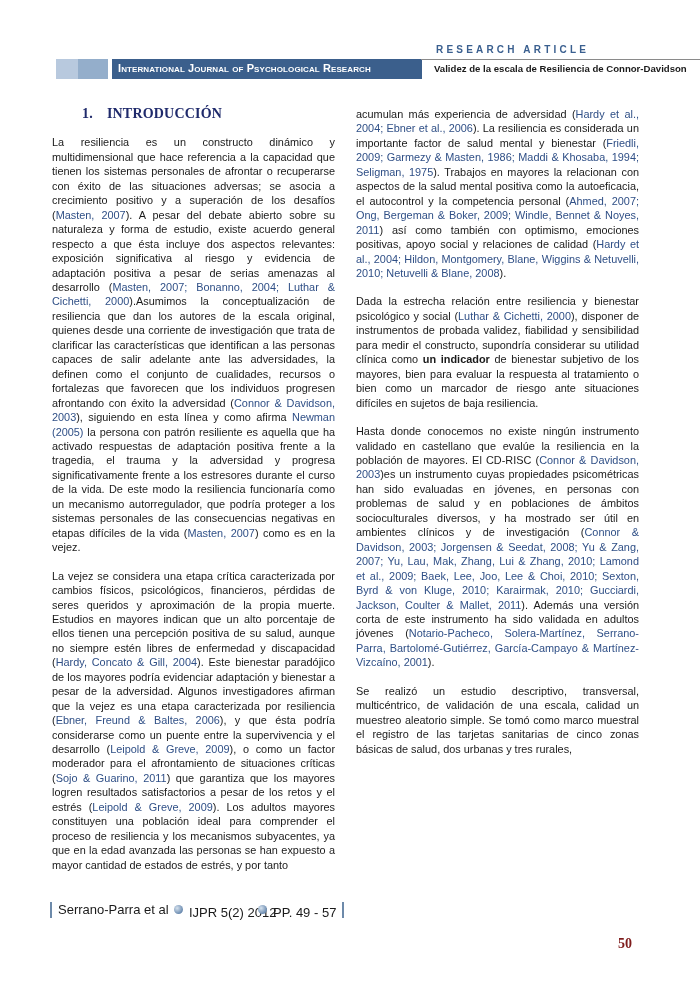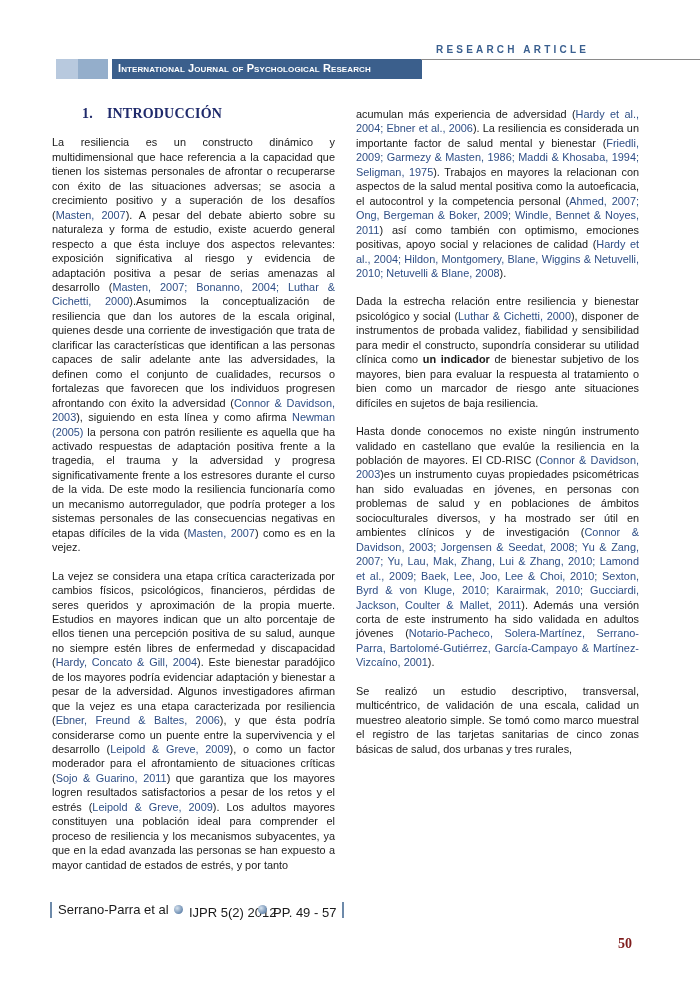--- a/index.html
+++ b/index.html
@@ -37,20 +37,21 @@
 <body>
 
 <div class="research-label">RESEARCH ARTICLE</div>
 
 <div class="header-bar">
   <div class="hb-light"></div>
   <div class="hb-mid"></div>
   <div class="hb-dark"></div>
   <div class="hb-journal">International Journal of Psychological Research</div>
   <div class="hb-rule"></div>
+  <div class="hb-title">Validez de la escala de Resiliencia de Connor-Davidson</div>
 </div>
 
 <div class="col col-left">
   <div class="section-heading"><span class="num">1.</span><span>INTRODUCCIÓN</span></div>
 
   <p><span>La resiliencia es un constructo dinámico y multidimensional que hace referencia a la capacidad que tienen los sistemas personales de afrontar o recuperarse con éxito de las situaciones adversas; se asocia a crecimiento positivo y a superación de los desafíos (</span><span class="cite">Masten, 2007</span><span>). A pesar del debate abierto sobre su naturaleza y forma de estudio, existe acuerdo general respecto a que ésta incluye dos aspectos relevantes: exposición significativa al riesgo y evidencia de adaptación positiva a pesar de serias amenazas al desarrollo (</span><span class="cite">Masten, 2007; Bonanno, 2004; Luthar &amp; Cichetti, 2000</span><span>).Asumimos la conceptualización de resiliencia que dan los autores de la escala original,  quienes desde una corriente de investigación que trata de clarificar las características que identifican a las personas capaces de salir adelante ante las adversidades, la definen como el conjunto de cualidades, recursos o fortalezas que favorecen que los individuos progresen afrontando con éxito la adversidad (</span><span class="cite">Connor &amp; Davidson, 2003</span><span>), siguiendo en esta línea y como afirma </span><span class="cite">Newman (2005)</span><span> la persona con patrón resiliente es aquella que ha activado respuestas de adaptación positiva frente a la tragedia, el trauma y la adversidad y progresa significativamente frente a los estresores durante  el curso de la vida. De este modo la resiliencia funcionaría como un mecanismo autorregulador, que podría proteger a los sistemas personales de las consecuencias negativas en etapas difíciles de la vida (</span><span class="cite">Masten, 2007</span><span>) como es en la vejez.</span></p>
 
   <p><span>La vejez se considera una etapa crítica caracterizada por cambios físicos, psicológicos, financieros, pérdidas de seres queridos y aproximación de la propia muerte. Estudios en mayores indican que un alto porcentaje de ellos tienen una percepción positiva de su salud, aunque no siempre estén libres de enfermedad y discapacidad (</span><span class="cite">Hardy, Concato &amp; Gill, 2004</span><span>). Este bienestar paradójico de los mayores podría evidenciar adaptación y bienestar a pesar de la adversidad. Algunos investigadores afirman que la vejez es una etapa caracterizada por resiliencia (</span><span class="cite">Ebner, Freund &amp; Baltes, 2006</span><span>), y que ésta podría considerarse como un puente entre la supervivencia y el desarrollo  (</span><span class="cite">Leipold &amp; Greve, 2009</span><span>), o como un factor moderador para el afrontamiento de situaciones críticas (</span><span class="cite">Sojo &amp; Guarino, 2011</span><span>) que garantiza que los mayores logren resultados satisfactorios a pesar de los retos y el estrés (</span><span class="cite">Leipold &amp; Greve, 2009</span><span>). Los adultos mayores constituyen una población ideal para comprender el proceso de resiliencia y los mecanismos subyacentes, ya que en la edad avanzada las personas se han expuesto a mayor cantidad de estados de estrés, y por tanto</span></p>
 </div>
 

